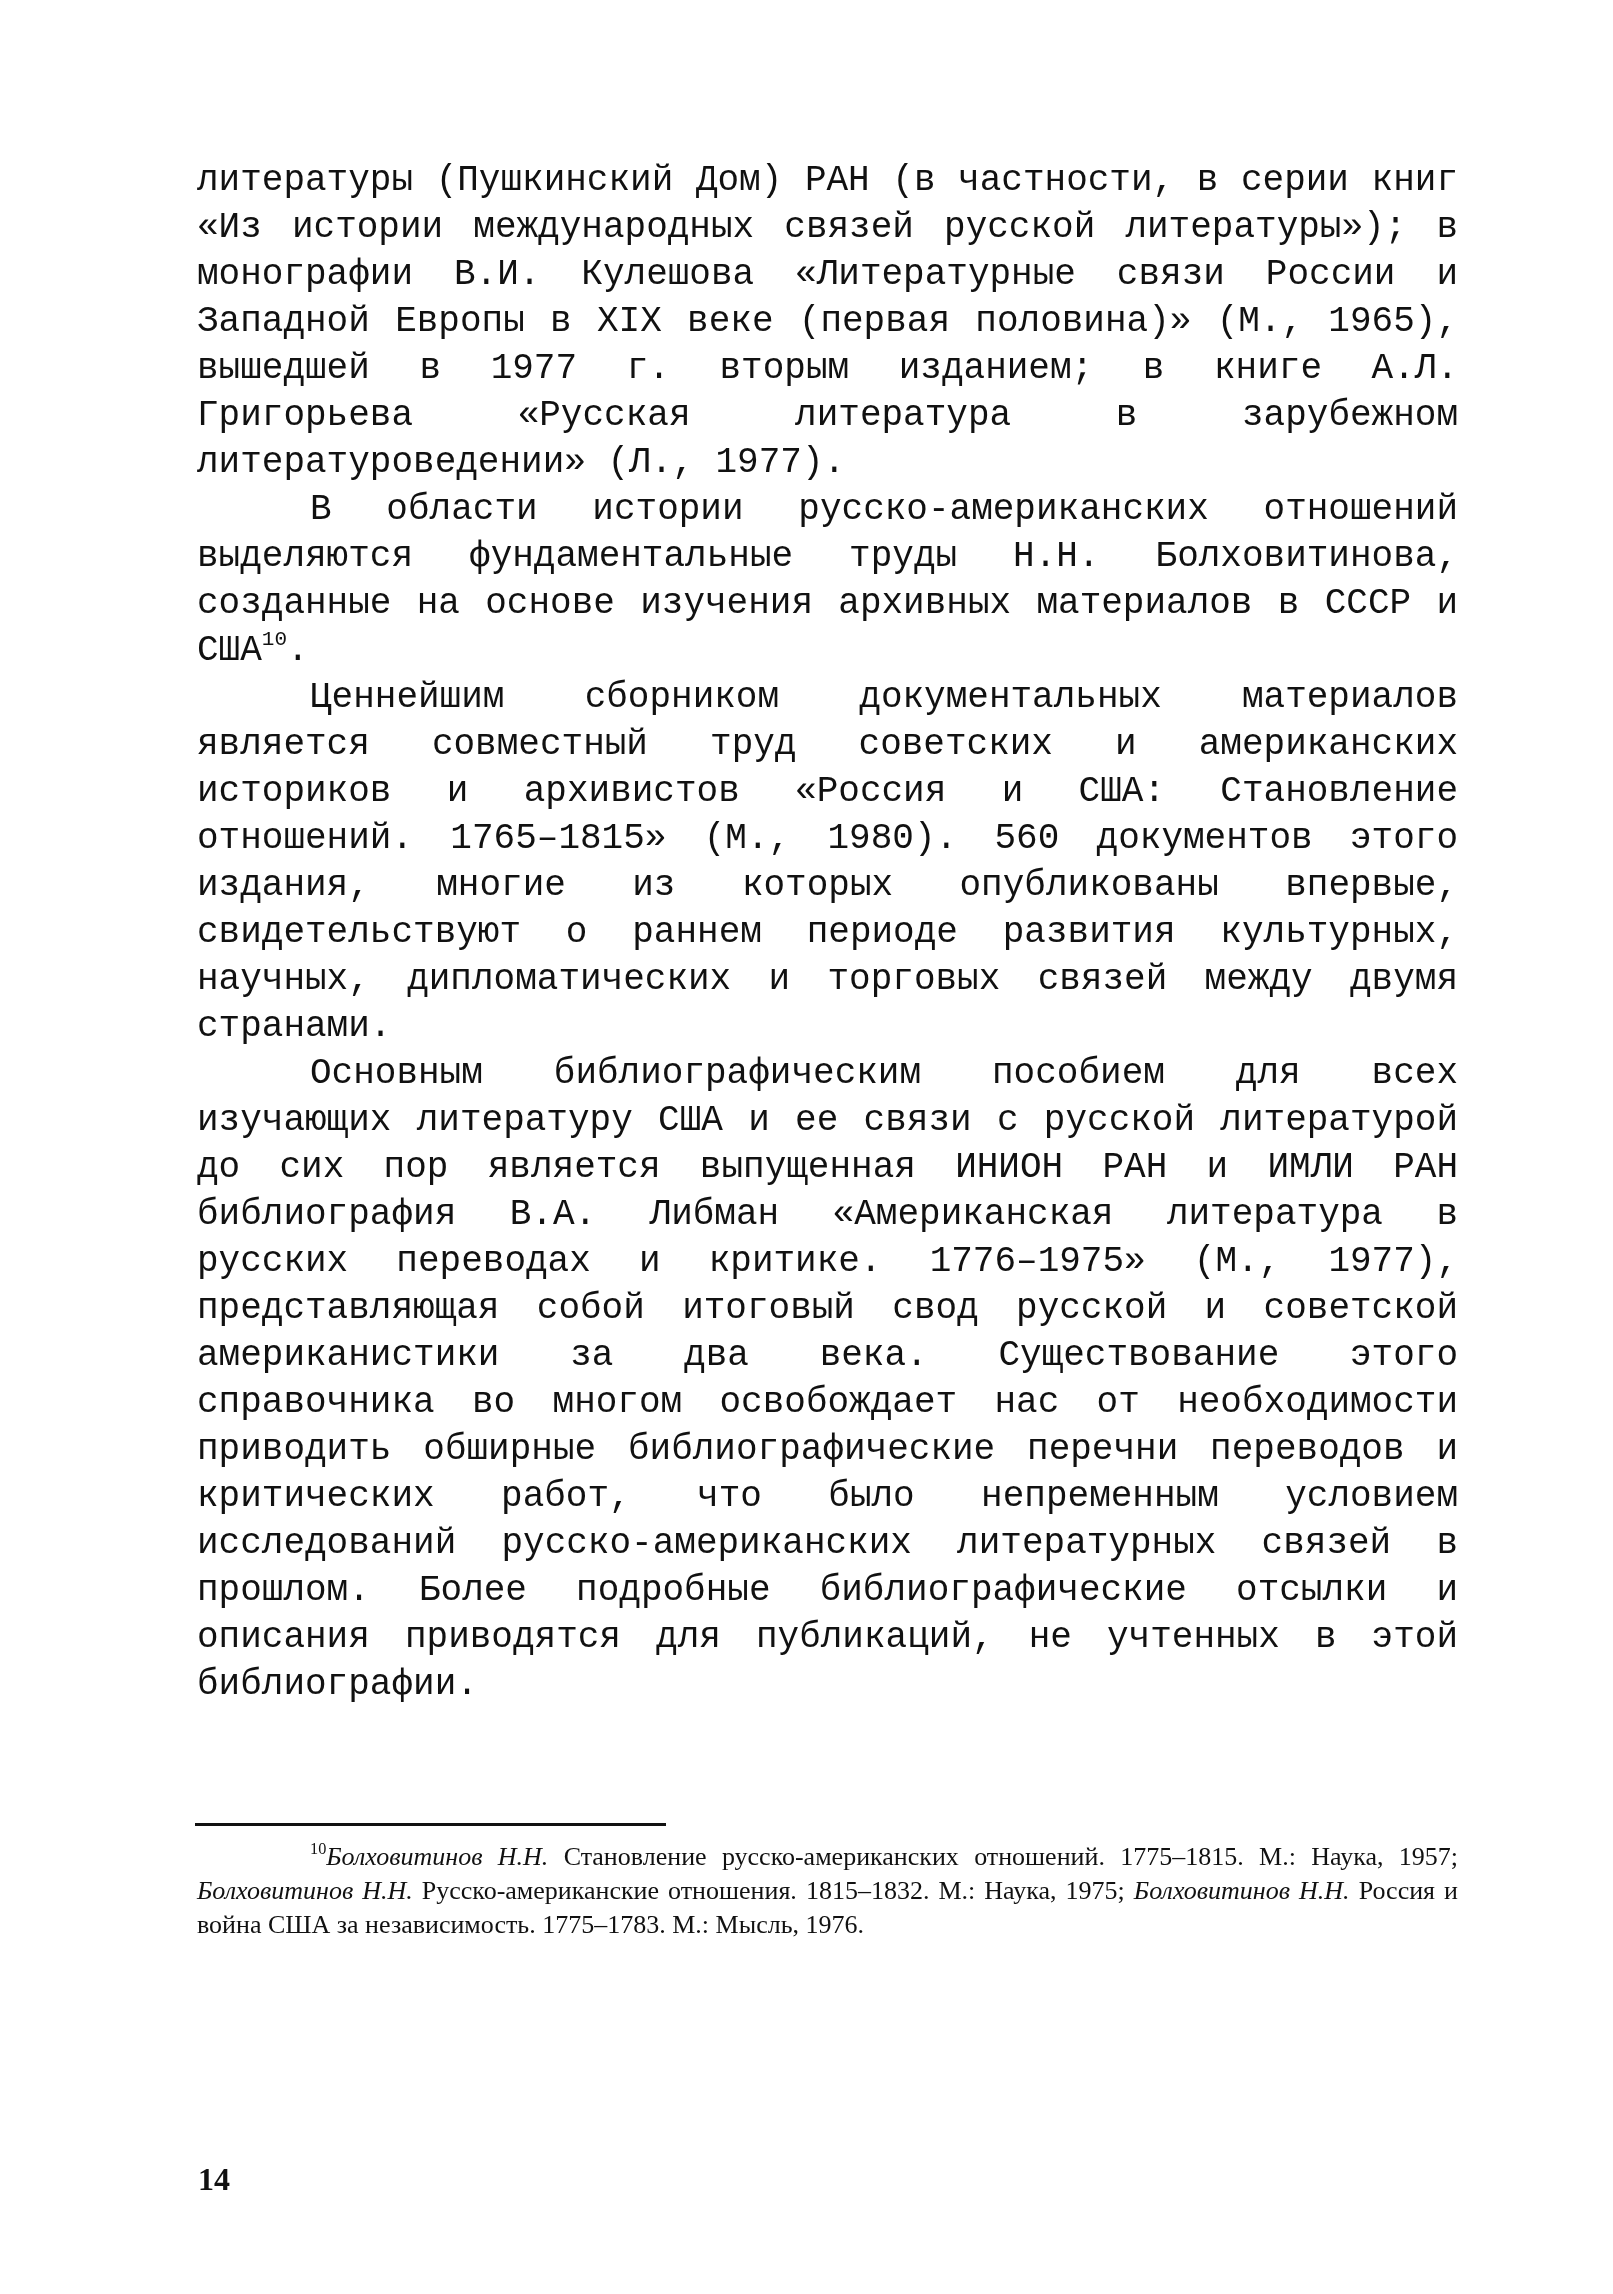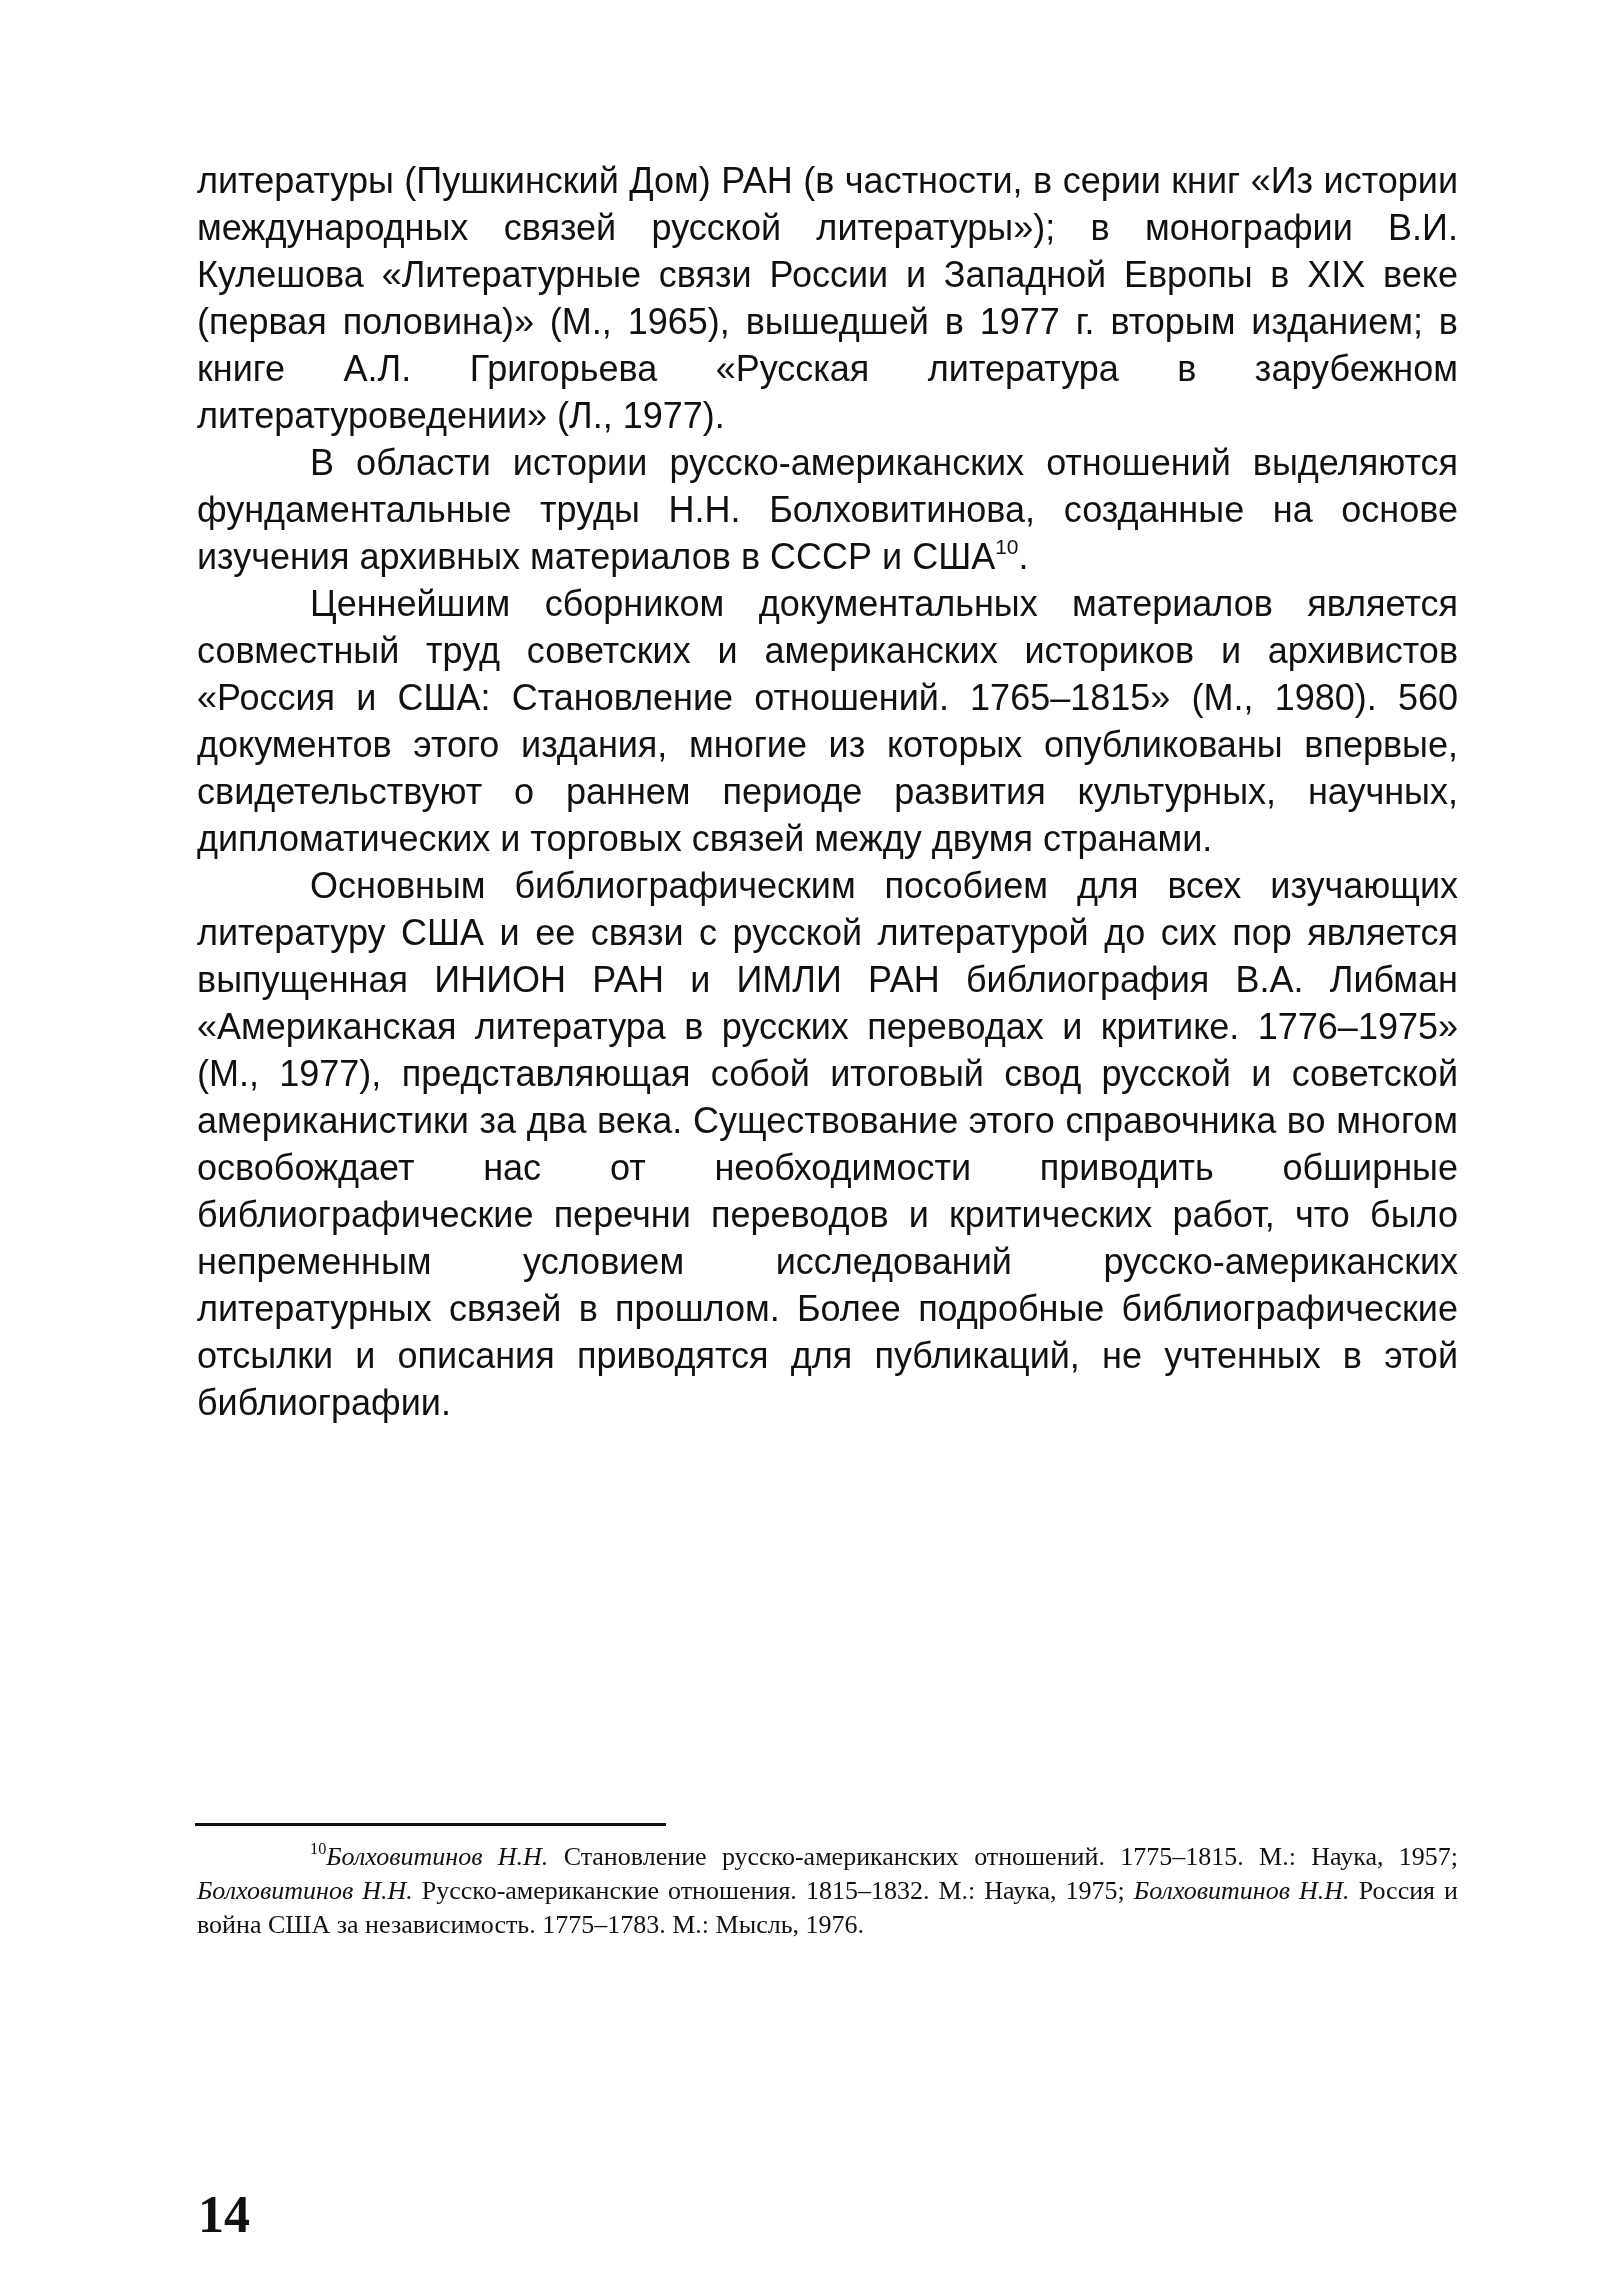--- a/index.html
+++ b/index.html
@@ -1,29 +1,29 @@
 <!DOCTYPE html>
 <html><head>
 <meta charset="utf-8">
 <style>
   html, body { margin: 0; padding: 0; background: #ffffff; }
   body { width: 1613px; height: 2294px; position: relative; overflow: hidden; color: #111; }
-  .page { position: absolute; left: 197px; top: 157px; width: 1261px; font-family: Liberation Sans, sans-serif; }
+  .page { position: absolute; left: 197px; top: 157px; width: 1261px; font-family: Liberation Mono, monospace; }
   .body-text p {
     margin: 0; font-size: 36px; line-height: 47px; text-align: justify;
     text-indent: 113px; hyphens: manual;
   }
   .body-text p.cont { text-indent: 0; }
   sup.fnref { font-size: 21px; line-height: 0; vertical-align: 15.4px; }
   .fn-rule { position: absolute; left: 195px; top: 1823px; width: 471px; height: 2.9px; background: #111; }
   .footnotes { position: absolute; left: 197px; top: 1840px; width: 1261px; font-family: "Liberation Serif", "DejaVu Serif", serif; }
   .footnotes p { margin: 0; font-size: 26px; line-height: 34px; text-align: justify; text-indent: 113px; }
   .footnotes sup { font-size: 16.3px; line-height: 0; vertical-align: 11.5px; }
   .footnotes i { }
-  .page-number { position: absolute; left: 198px; top: 2156px; font-family: "Liberation Serif", "DejaVu Serif", serif; font-weight: bold; font-size: 52px; line-height: 46px; margin-top: 36px; }
+  .page-number { position: absolute; left: 198px; top: 2156px; font-family: "Liberation Serif", "DejaVu Serif", serif; font-weight: bold; font-size: 32px; line-height: 46px; }
 </style>
 </head>
 <body>
 
 <div class="page body-text">
   <p class="cont"><span>литературы (Пушкинский Дом) РАН (в частности, в серии книг «Из истории международных связей русской литературы»); в монографии В.И. Кулешова «Литературные связи России и Западной Европы в XIX веке (первая половина)» (М., 1965), вышедшей в 1977 г. вторым изданием; в книге А.Л. Григорьева «Русская литература в зарубежном литературоведении» (Л., 1977).</span></p>
   <p><span>В области истории русско-американских отношений выделяются фундаментальные труды Н.Н. Болховитинова, созданные на основе изучения архивных материалов в СССР и США</span><sup class="fnref">10</sup><span>.</span></p>
   <p><span>Ценнейшим сборником документальных материалов является совместный труд советских и американских историков и архивистов «Россия и США: Становление отношений. 1765–1815» (М., 1980). 560 документов этого издания, многие из которых опубликованы впервые, свидетельствуют о раннем периоде развития культурных, научных, дипломатических и торговых связей между двумя странами.</span></p>
   <p><span>Основным библиографическим пособием для всех изучающих литературу США и ее связи с русской литературой до сих пор является выпущенная ИНИОН РАН и ИМЛИ РАН библиография В.А. Либман «Американская литература в русских переводах и критике. 1776–1975» (М., 1977), представляющая собой итоговый свод русской и советской американистики за два века. Существование этого справочника во многом освобождает нас от необходимости приводить обширные библиографические перечни переводов и критических работ, что было непременным условием исследований русско-американских литературных связей в прошлом. Более подробные библиографические отсылки и описания приводятся для публикаций, не учтенных в этой библиографии.</span></p>
 </div>

